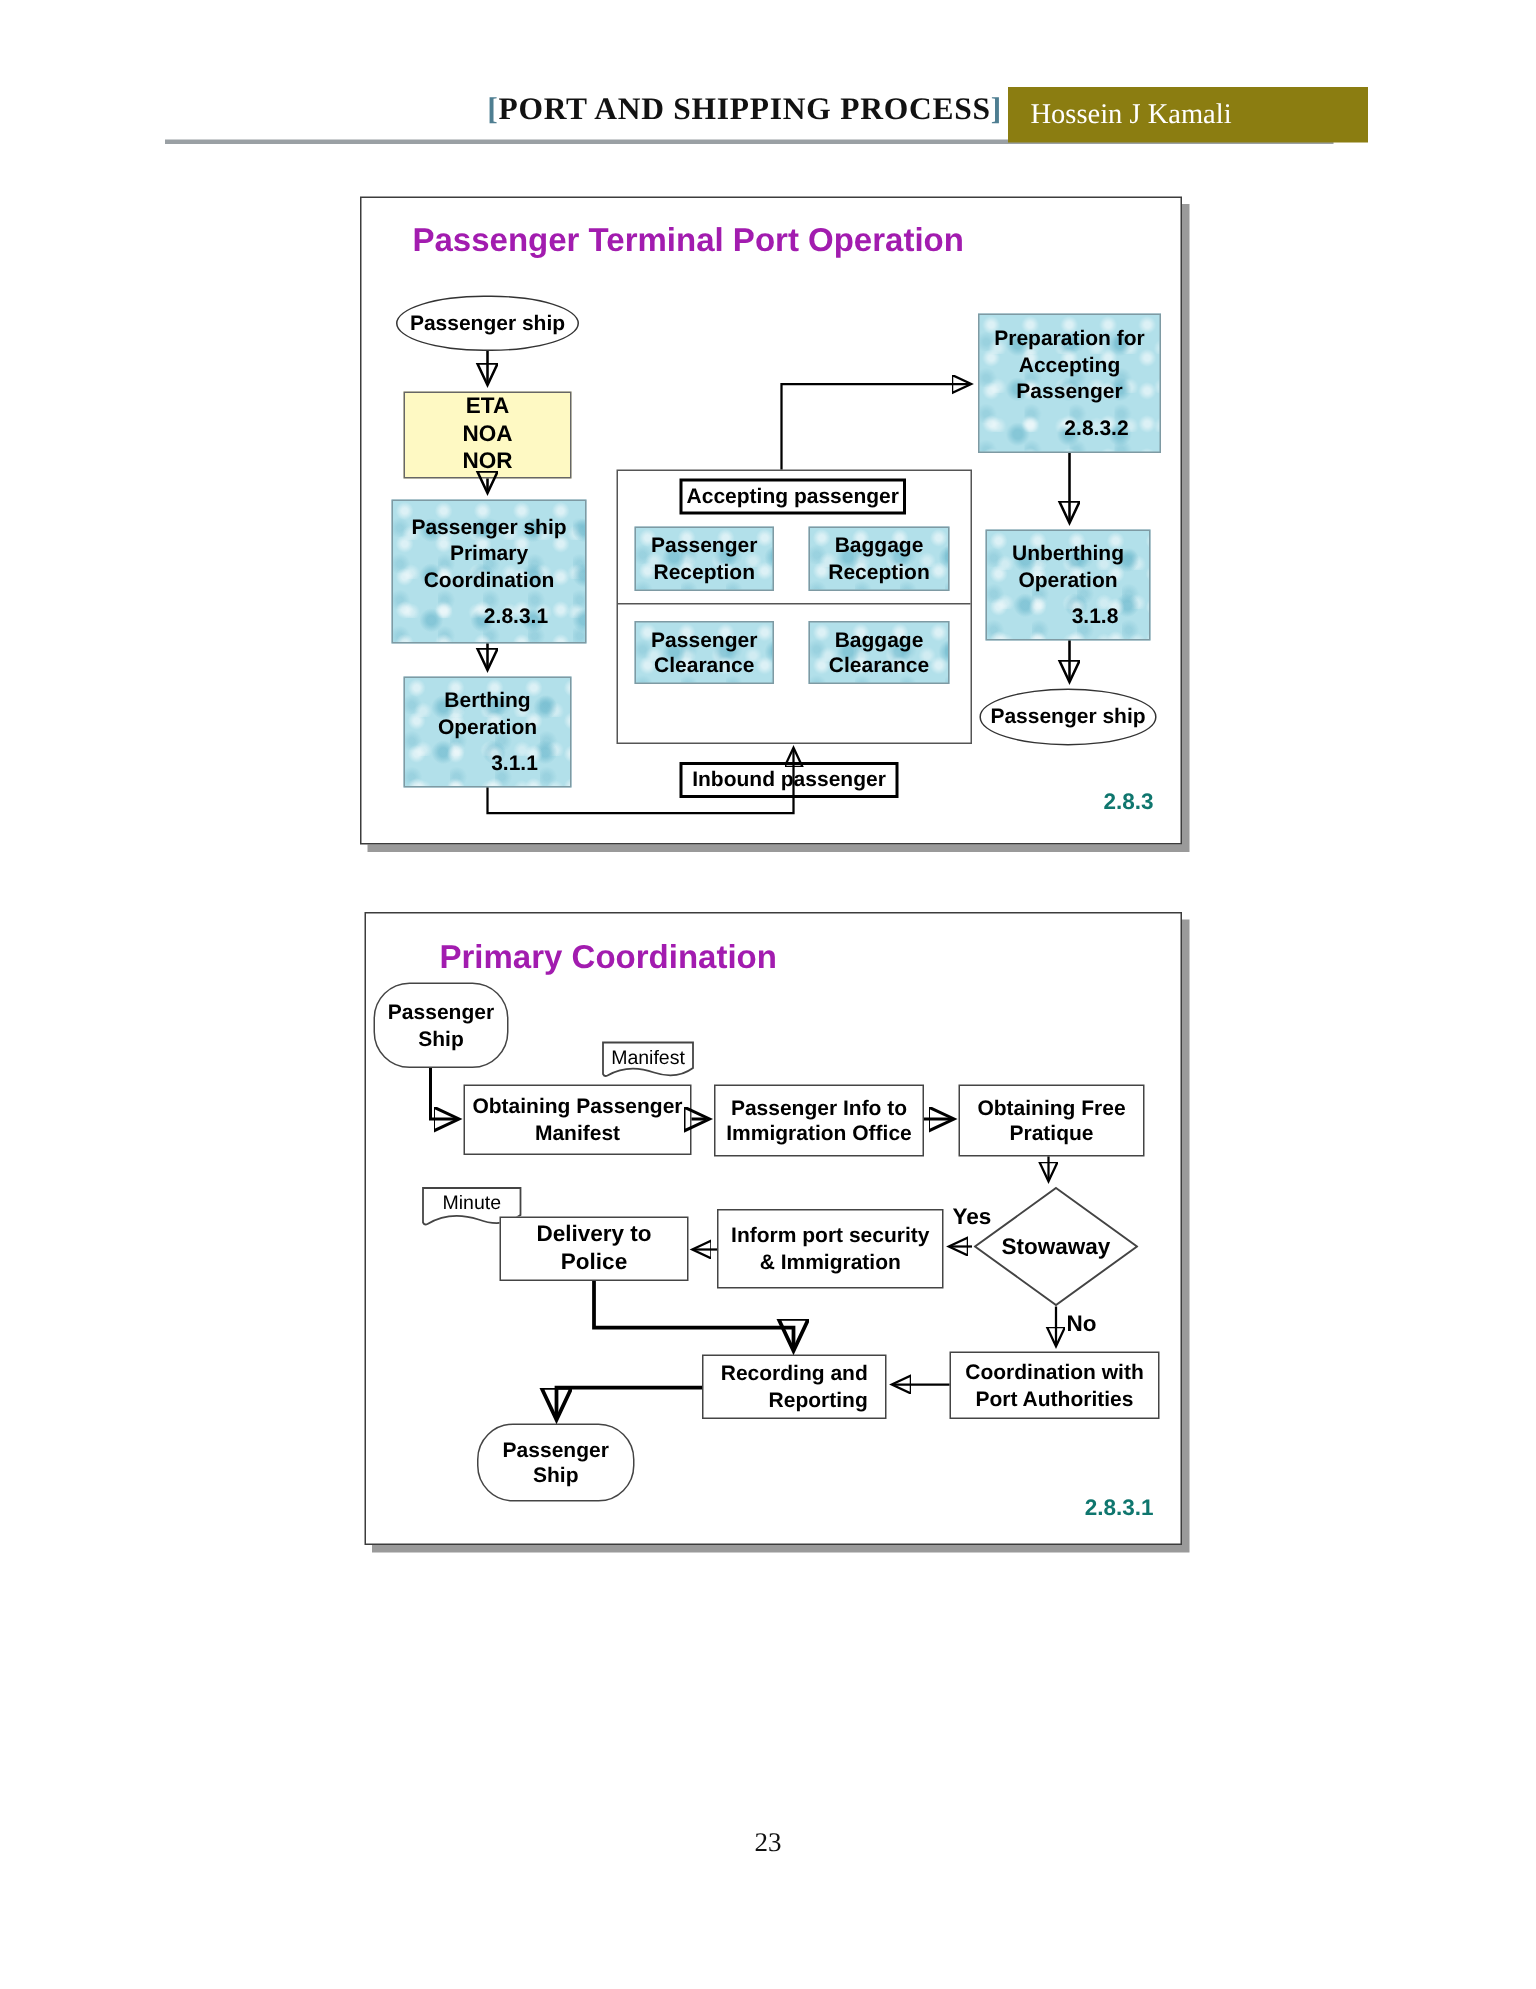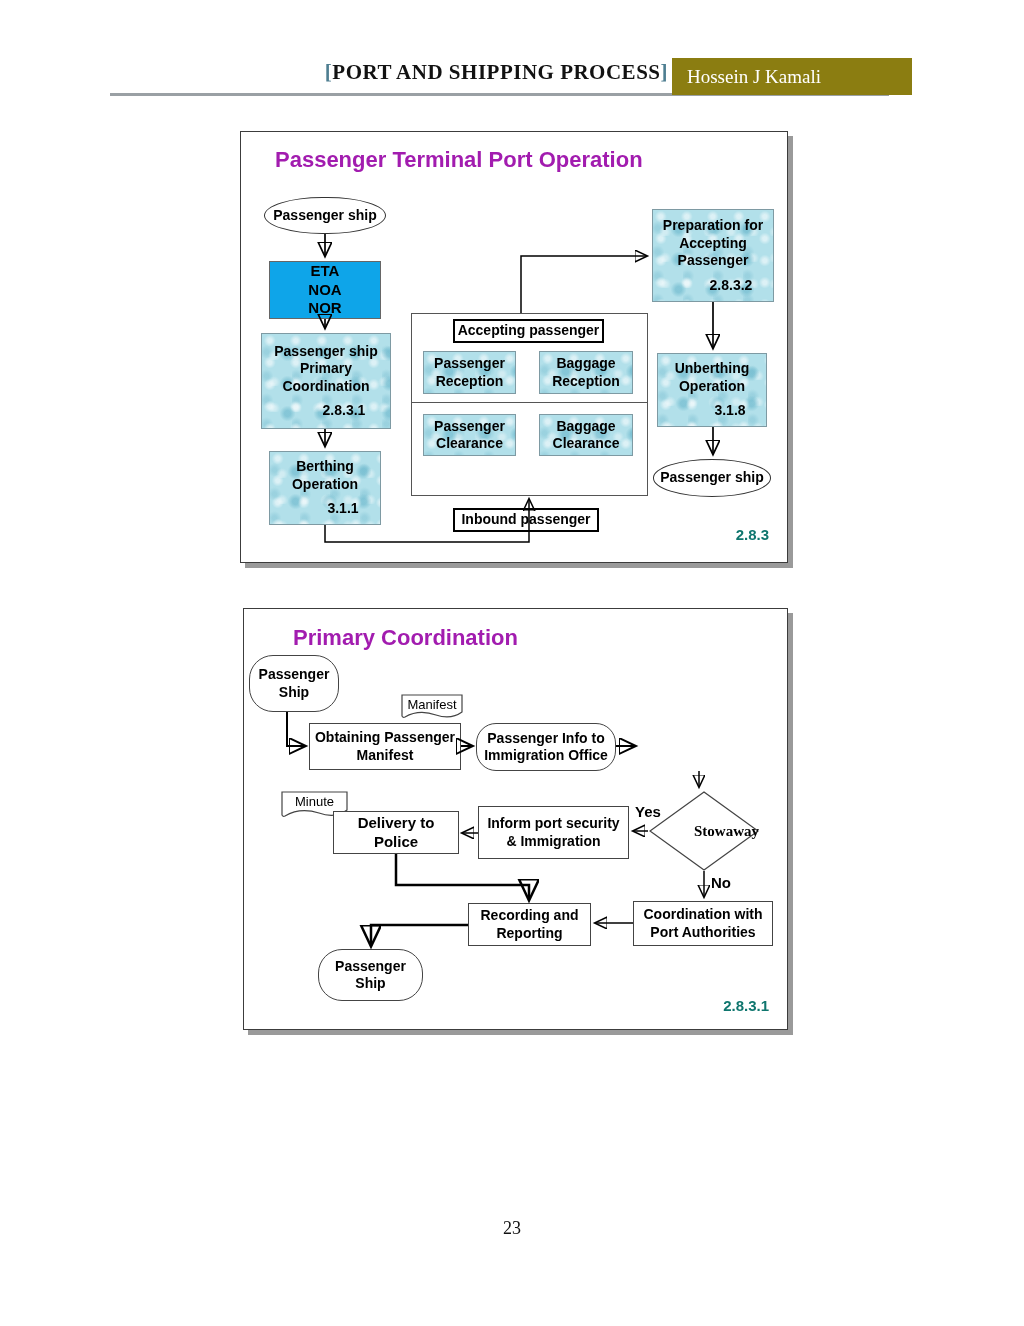--- a/index.html
+++ b/index.html
@@ -23,41 +23,41 @@
   .panel2{left:243px;top:608px;width:543px;height:420px;}
   .dg-title{position:absolute;font-size:22px;font-weight:700;color:#a21caf;white-space:nowrap;}
   .dg-ref{position:absolute;font-size:15px;font-weight:700;color:#0f766e;}
 
   
   .node{position:absolute;box-sizing:border-box;display:flex;flex-direction:column;
         align-items:center;justify-content:center;text-align:center;
         font-weight:700;font-size:14px;line-height:1.25;color:#000;}
   .node .lbl{white-space:pre-line;}
   .node .code{margin-top:7px;padding-left:36px;}
-  .whitebox{background:#0ea5e9;border:1px solid #666;}
+  .whitebox{background:#fef9c3;border:1px solid #666;}
   .boldbox{background:#fff;border:2px solid #000;}
   .thinbox{background:#fff;border:1px solid #444;}
   .aqua{border:1px solid #7e9aa3;background-color:#b2e0ea;
         background-image:
           radial-gradient(circle at 30% 30%, rgba(255,255,255,.55) 2px, rgba(255,255,255,0) 6px),
           radial-gradient(circle at 75% 65%, rgba(110,185,205,.65) 3px, rgba(110,185,205,0) 8px),
           radial-gradient(circle at 55% 85%, rgba(255,255,255,.4) 2px, rgba(255,255,255,0) 6px),
           radial-gradient(circle at 15% 75%, rgba(130,195,212,.5) 2px, rgba(130,195,212,0) 7px);
         background-size:26px 22px,34px 30px,22px 26px,30px 24px;}
   .stadium{border-radius:60px/19px;background:#fff;border:1px solid #333;}
   .terminator{border-radius:24px;background:#fff;border:1px solid #444;}
   .container1{position:absolute;border:1px solid #555;background:#fff;}
   .cont-divider{position:absolute;left:0;right:0;border-top:1px solid #555;}
 
   
   .doc{position:absolute;}
   .doc svg{position:absolute;left:0;top:0;}
   .doc .lbl{position:absolute;left:0;right:0;top:3px;text-align:center;
             font-size:13px;font-weight:400;color:#000;}
-  .diamond{position:absolute;display:flex;align-items:center;justify-content:flex-end;font-family:Liberation Serif, serif;}
+  .diamond{position:absolute;display:flex;align-items:center;justify-content:center;}
   .diamond svg{position:absolute;left:0;top:0;}
   .diamond .lbl{position:relative;font-weight:700;font-size:15px;}
   .branch-lbl{position:absolute;font-weight:700;font-size:15px;color:#000;}
 
   .arrows{position:absolute;left:0;top:0;pointer-events:none;}
   .arrows path{fill:none;stroke:#000;}
 
   .page-num{position:absolute;left:0;top:1218px;width:100%;text-align:center;
             font-family:"Liberation Serif",serif;font-size:18px;color:#111;}
 </style>
@@ -165,23 +165,27 @@
       <svg width="62" height="28" viewBox="0 0 62 28">
         <path d="M1,1 L61,1 L61,18 Q50,26 35,21 Q18,15 4,23 Q2,24 1,22 Z" fill="#fff" stroke="#444" stroke-width="1.2"></path>
       </svg>
       <span class="lbl">Manifest</span>
     </div>
 
     <div class="node thinbox" style="left:65px;top:114px;width:152px;height:47px;">
       <span class="lbl">Obtaining Passenger
 Manifest</span>
       </div>
-    <div class="node thinbox" style="left:232px;top:114px;width:140px;height:48px;border-radius:20px;">
+    <div class="node thinbox" style="left:232px;top:114px;width:140px;height:48px;">
       <span class="lbl">Passenger Info to
 Immigration Office</span>
+      </div>
+    <div class="node thinbox" style="left:395px;top:114px;width:124px;height:48px;">
+      <span class="lbl">Obtaining Free
+Pratique</span>
       </div>
 
     <div class="doc" style="left:37px;top:182px;width:67px;height:30px;">
       <svg width="67" height="30" viewBox="0 0 67 30">
         <path d="M1,1 L66,1 L66,19 Q54,28 38,22 Q19,16 4,25 Q2,26 1,24 Z" fill="#fff" stroke="#444" stroke-width="1.2"></path>
       </svg>
       <span class="lbl">Minute</span>
     </div>
 
     <div class="node thinbox" style="left:89px;top:202px;width:126px;height:43px;font-size:15px;">
@@ -194,21 +198,21 @@
 
     <div class="diamond" style="left:405px;top:182px;width:110px;height:80px;">
       <svg width="110" height="80" viewBox="0 0 110 80">
         <polygon points="55,1 109,40 55,79 1,40" fill="#fff" stroke="#444" stroke-width="1.3"></polygon>
       </svg>
       <span class="lbl">Stowaway</span>
     </div>
     <div class="branch-lbl" style="left:391px;top:194px;">Yes</div>
     <div class="branch-lbl" style="left:467px;top:265px;">No</div>
 
-    <div class="node thinbox" style="left:224px;top:294px;width:123px;height:43px;">
+    <div class="node thinbox" style="left:224px;top:294px;width:123px;height:43px;text-align:right;">
       <span class="lbl">Recording and
 Reporting</span>
       </div>
     <div class="node thinbox" style="left:389px;top:292px;width:140px;height:45px;">
       <span class="lbl">Coordination with
 Port Authorities</span>
       </div>
 
     <div class="node terminator" style="left:74px;top:340px;width:105px;height:52px;">
       <span class="lbl">Passenger

